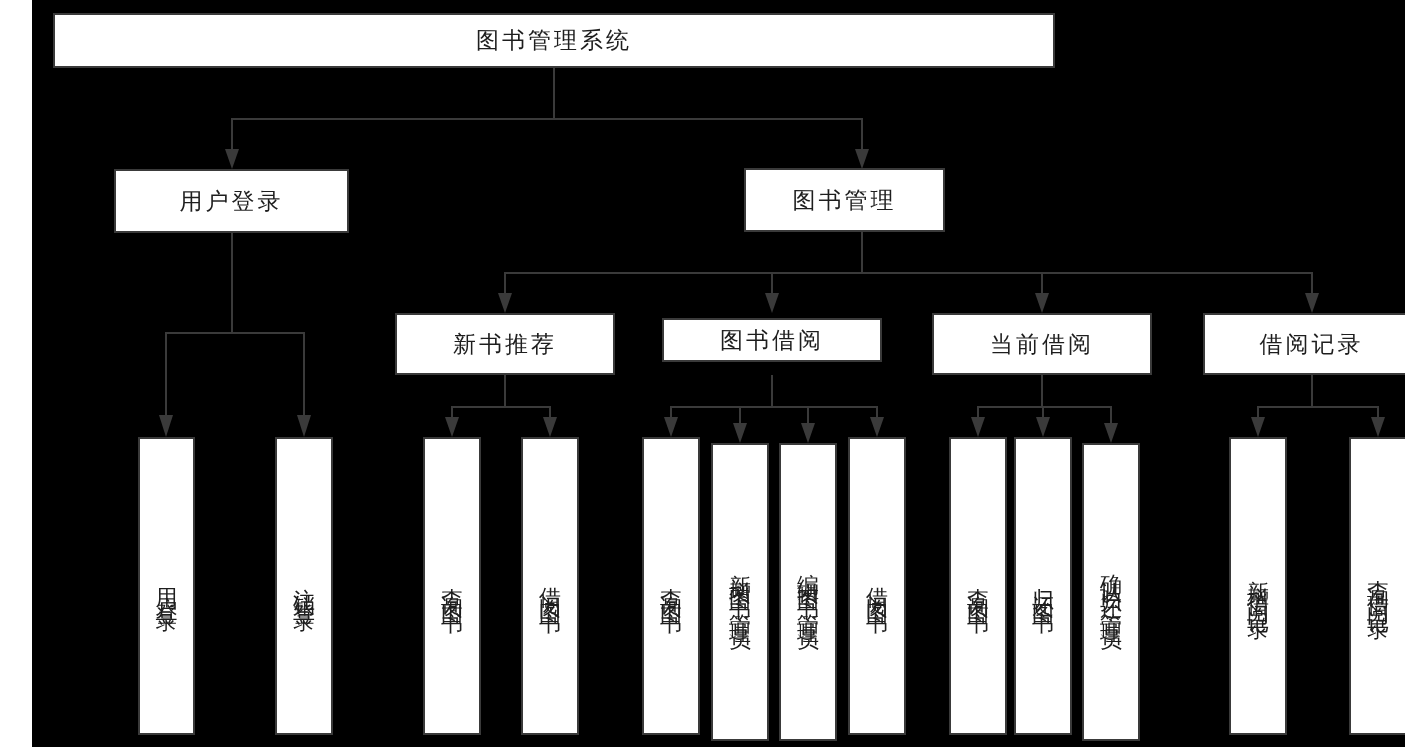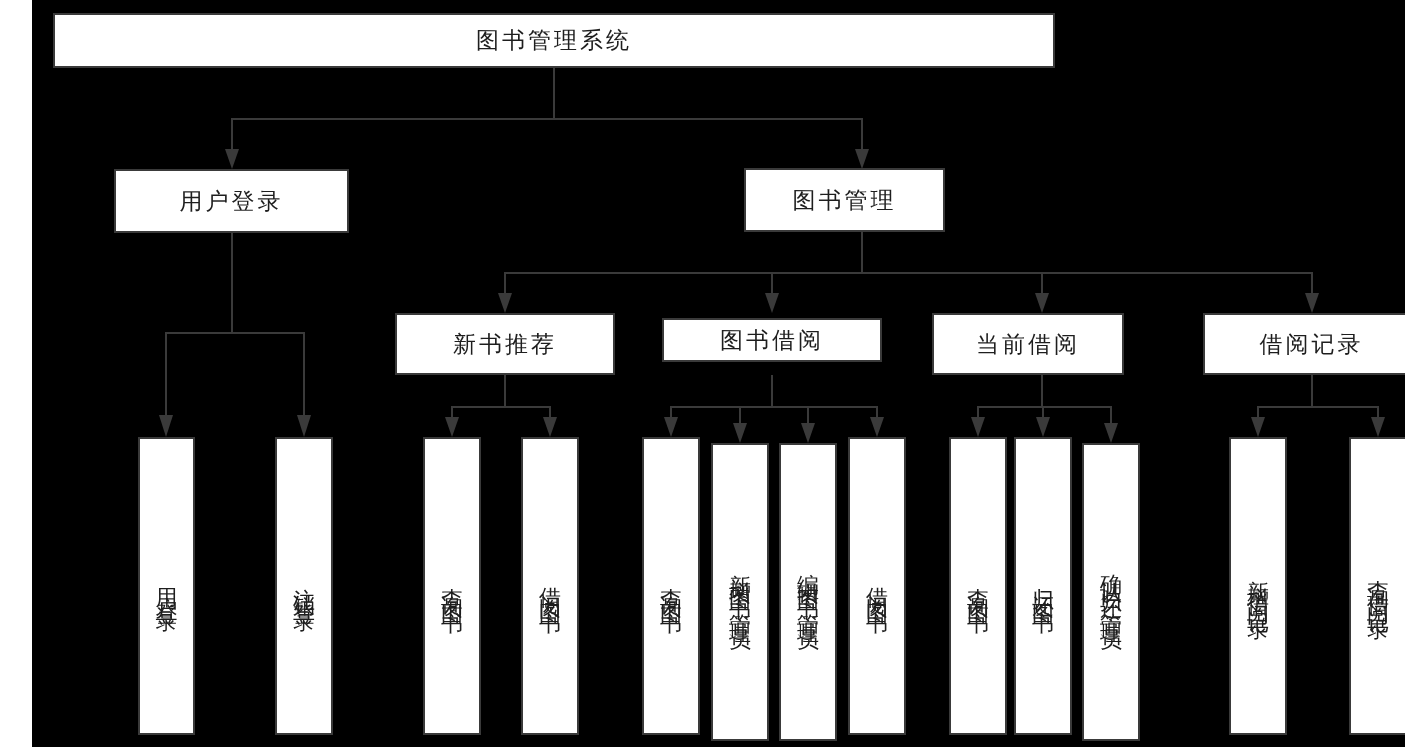--- a/index.html
+++ b/index.html
@@ -125,21 +125,21 @@
     </g>
   </svg>
 
   <div class="box" style="left:21px;top:13px;width:1002px;height:55px;">图书管理系统</div>
 
   <div class="box" style="left:82px;top:169px;width:235px;height:64px;">用户登录</div>
   <div class="box" style="left:712px;top:168px;width:201px;height:64px;">图书管理</div>
 
   <div class="box" style="left:363px;top:313px;width:220px;height:62px;font-family:Liberation Mono, monospace;">新书推荐</div>
   <div class="box" style="left:630px;top:318px;width:220px;height:44px;font-family:Liberation Mono, monospace;">图书借阅</div>
-  <div class="box" style="left:900px;top:313px;width:192px;height:62px;">当前借阅</div>
+  <div class="box" style="left:900px;top:313px;width:220px;height:62px;">当前借阅</div>
   <div class="box" style="left:1171px;top:313px;width:217px;height:62px;">借阅记录</div>
 
   <div class="box vert" style="left:106px;top:437px;width:57px;height:298px;">用户登录</div>
   <div class="box vert" style="left:243px;top:437px;width:58px;height:298px;">注销登录</div>
 
   <div class="box vert" style="left:391px;top:437px;width:58px;height:298px;">查询图书</div>
   <div class="box vert" style="left:489px;top:437px;width:58px;height:298px;">借阅图书</div>
 
   <div class="box vert" style="left:610px;top:437px;width:58px;height:298px;">查询图书</div>
   <div class="box vert" style="left:679px;top:443px;width:58px;height:298px;">新增图书（管理员）</div>

